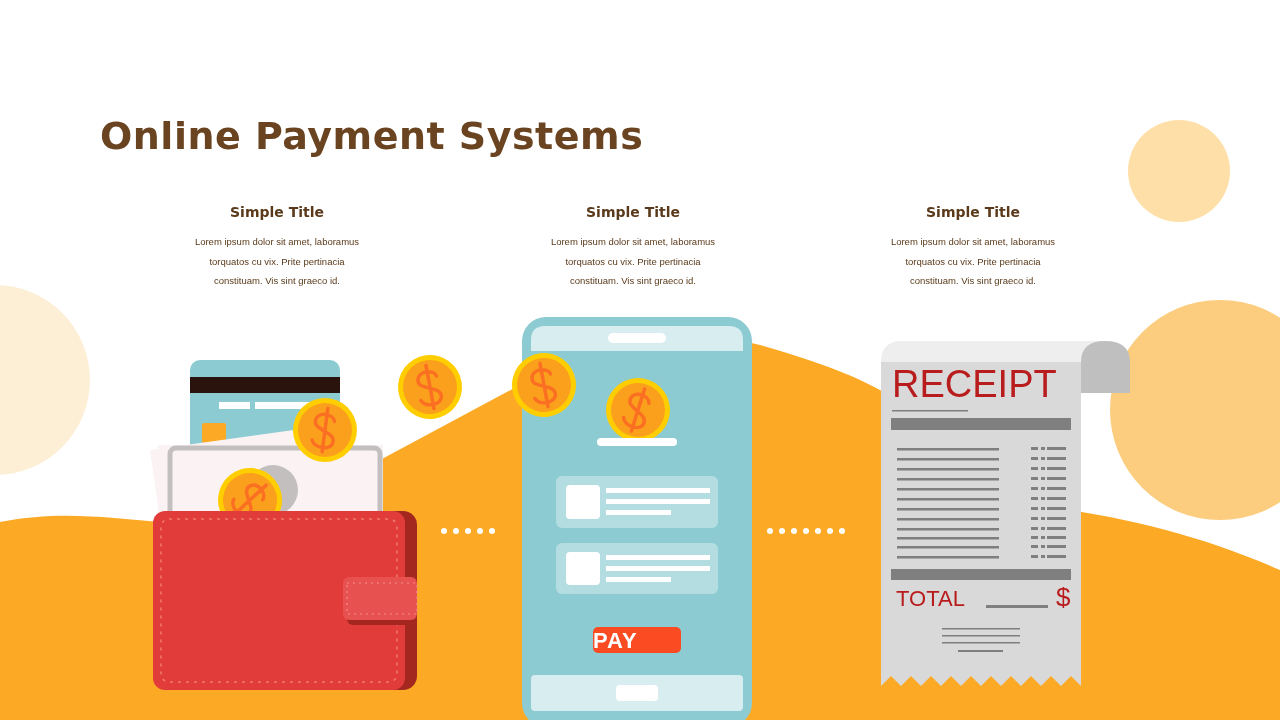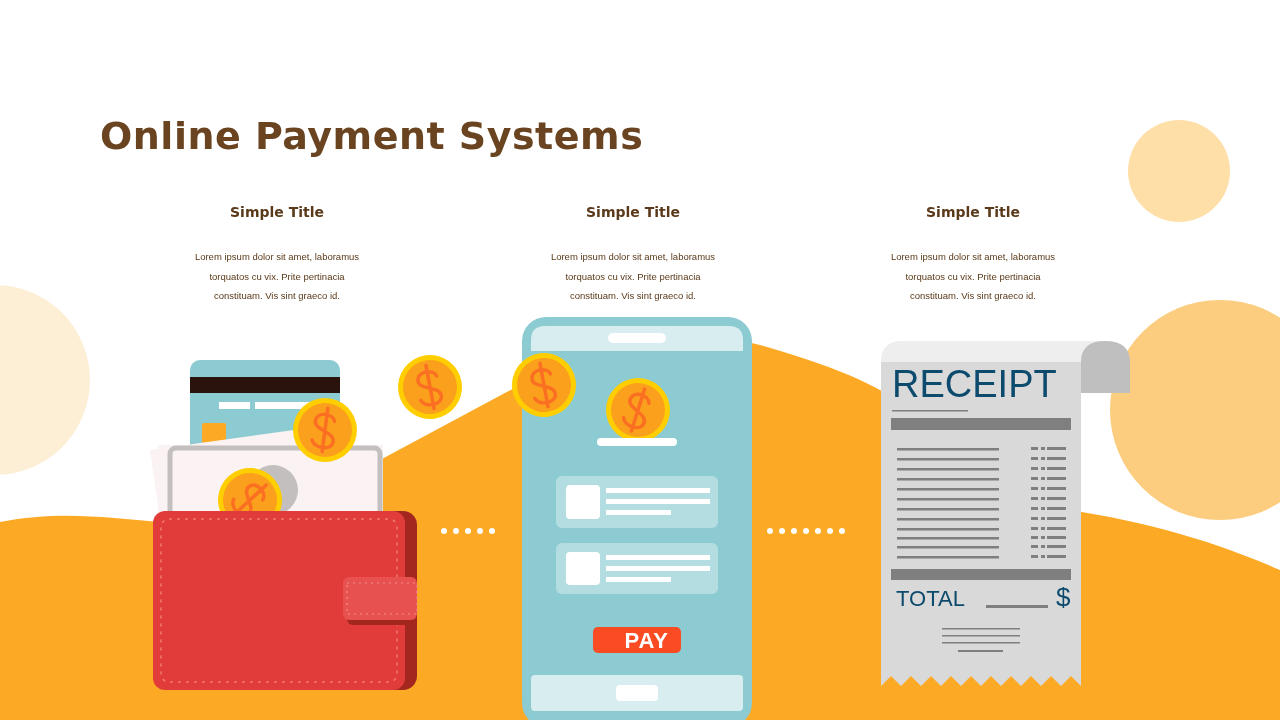--- a/index.html
+++ b/index.html
@@ -5,25 +5,25 @@
   * { margin: 0; padding: 0; box-sizing: border-box; }
   html, body { width: 1280px; height: 720px; overflow: hidden; background: #ffffff; }
   body { position: relative; font-family: "DejaVu Sans", sans-serif; }
   .abs { position: absolute; }
   .slide-title {
     left: 100px; top: 84px; font-family: "DejaVu Sans", sans-serif;
     font-weight: bold; font-size: 38px; color: #6a4420; letter-spacing: 0.5px; margin-top: 30px;
   }
   .col { width: 260px; text-align: center; }
   .col-title { font-weight: bold; font-size: 14px; color: #5a3a1a; font-family: "DejaVu Sans", sans-serif; }
-  .col-body { margin-top: 27px; font-size: 9.5px; line-height: 19.5px; color: #5a3a1a; font-family: "Liberation Sans", sans-serif; }
+  .col-body { margin-top: 12px; font-size: 9.5px; line-height: 19.5px; color: #5a3a1a; font-family: "Liberation Sans", sans-serif; }
   svg { position: absolute; left: 0; top: 0; }
   .dots { display: flex; gap: 6px; }
   .dot { width: 6px; height: 6px; border-radius: 50%; background: #ffffff; }
-  .receipt-text { font-family: "Liberation Sans", sans-serif; color: #0c4a6e; }
+  .receipt-text { font-family: "Liberation Sans", sans-serif; color: #b91c1c; }
   .pay-label { font-family: "Liberation Sans", sans-serif; font-weight: bold; color: #fff; font-size: 22px; letter-spacing: 1px; }
 </style>
 </head>
 <body>
 
 <svg width="1280" height="720">
 
   <circle cx="-5" cy="380" r="95" fill="#fdefd6"></circle>
 
   <circle cx="1179" cy="171" r="51" fill="#fedfa8"></circle>
@@ -137,21 +137,21 @@
   <rect x="606" y="510" width="65" height="5" fill="#fff"></rect>
 
   <rect x="556" y="543" width="162" height="51" rx="6" fill="#b3dde1"></rect>
   <rect x="566" y="552" width="34" height="33" rx="4" fill="#fff"></rect>
   <rect x="606" y="555" width="104" height="5" fill="#fff"></rect>
   <rect x="606" y="566" width="104" height="5" fill="#fff"></rect>
   <rect x="606" y="577" width="65" height="5" fill="#fff"></rect>
 
   <rect x="593" y="627" width="88" height="26" rx="5" fill="#fb4b23"></rect>
 </svg>
-<div class="abs pay-label" style="left:593px; top:627px; width:76px; height:26px; line-height:27px; text-align:right;">PAY</div>
+<div class="abs pay-label" style="left:593px; top:627px; width:76px; height:26px; line-height:27px; text-align:left;">PAY</div>
 
 <svg width="1280" height="720">
   <path d="M881,362 Q881,341 902,341 L1105,341 L1105,362 Z" fill="#eeeeee"></path>
   <path d="M1081,393 L1081,362 Q1081,341 1105,341 Q1130,341 1130,362 L1130,393 Z" fill="#bfbfbf"></path>
   <path d="M881,362 L1081,362 L1081,686 L1071,676 L1061,686 L1051,676 L1041,686 L1031,676 L1021,686 L1011,676 L1001,686 L991,676 L981,686 L971,676 L961,686 L951,676 L941,686 L931,676 L921,686 L911,676 L901,686 L891,676 L881,686 Z" fill="#d9d9d9"></path>
   <rect x="892" y="410" width="76" height="1.5" fill="#7f7f7f"></rect>
   <rect x="891" y="418" width="180" height="12" fill="#7f7f7f"></rect>
   <g fill="#7f7f7f">
     <rect x="897" y="448" width="102" height="2.5"></rect>
       <rect x="1031" y="447" width="7" height="3"></rect>

